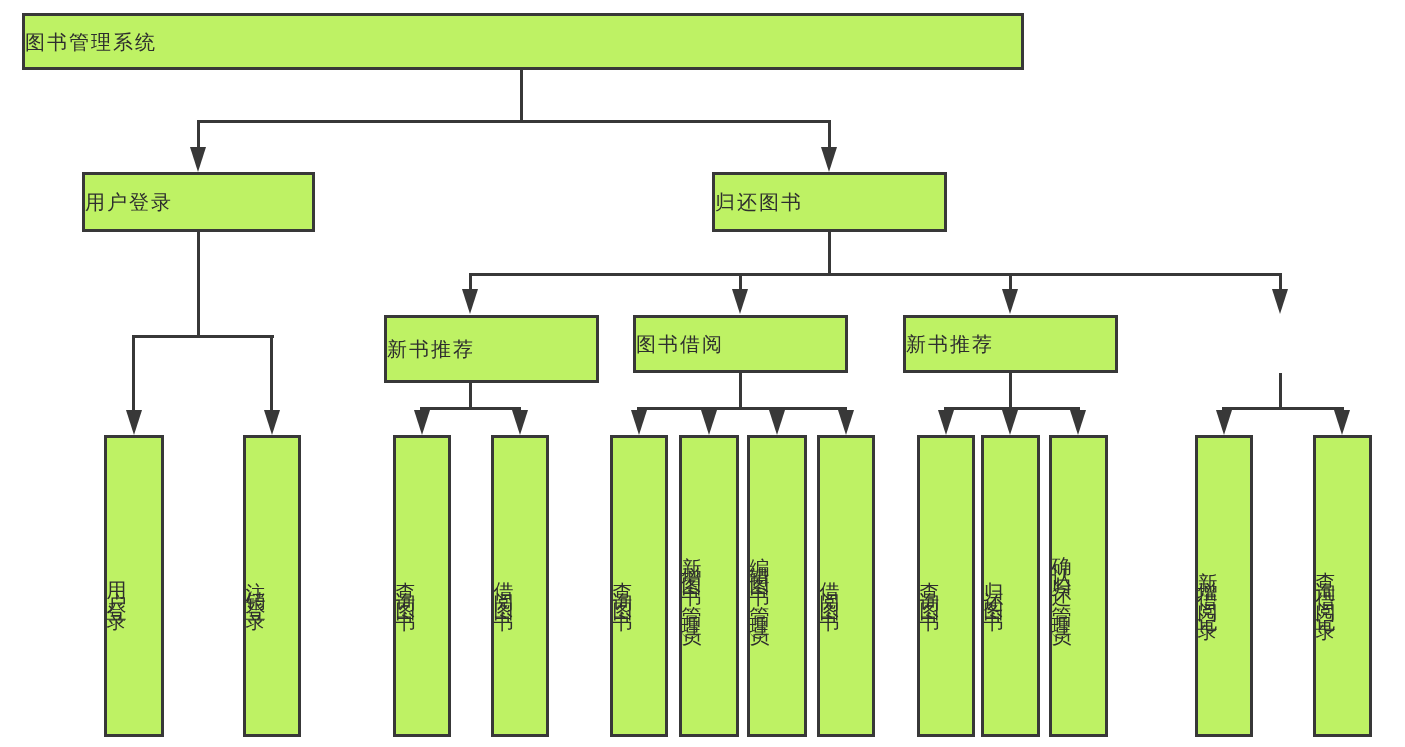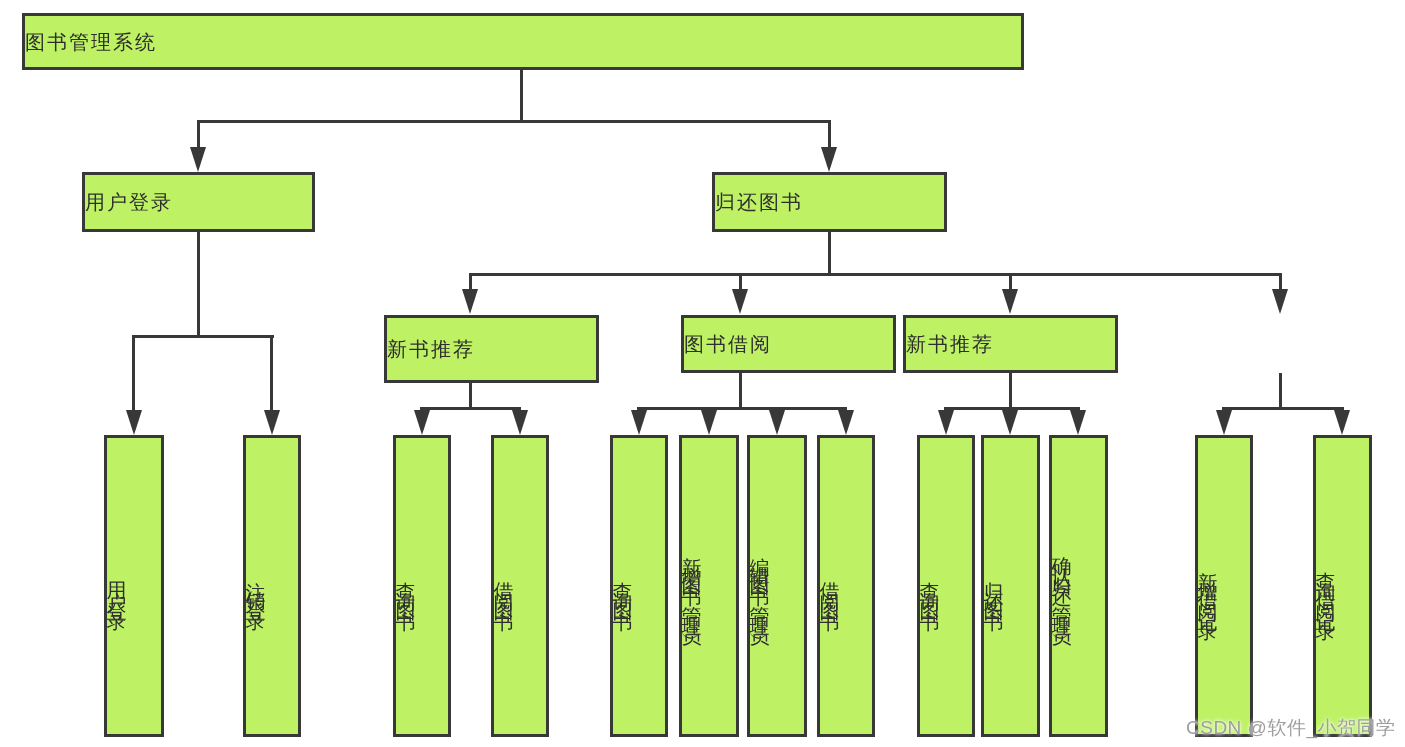--- a/index.html
+++ b/index.html
@@ -69,21 +69,21 @@
   <div class="vline" style="left:739px;top:273px;height:18px;"></div>
   <div class="arrow" style="left:732px;top:289px;"></div>
   <div class="vline" style="left:1009px;top:273px;height:18px;"></div>
   <div class="arrow" style="left:1002px;top:289px;"></div>
   <div class="vline" style="left:1279px;top:273px;height:18px;"></div>
   <div class="arrow" style="left:1272px;top:289px;"></div>
 
   <div class="box" style="left:384px;top:315px;width:215px;height:68px;">
     <span class="hlabel">新书推荐</span>
   </div>
-  <div class="box" style="left:633px;top:315px;width:215px;height:58px;margin-left:48px;">
+  <div class="box" style="left:633px;top:315px;width:215px;height:58px;">
     <span class="hlabel">图书借阅</span>
   </div>
   <div class="box" style="left:903px;top:315px;width:215px;height:58px;">
     <span class="hlabel">新书推荐</span>
   </div>
 
   <div class="vline" style="left:469px;top:373px;height:34px;"></div>
   <div class="hline" style="left:420px;top:407px;width:101px;"></div>
   <div class="vline" style="left:420px;top:407px;height:6px;"></div>
   <div class="arrow" style="left:414px;top:410px;"></div>
@@ -154,15 +154,14 @@
     <span class="vtext">确认归还（管理员）</span>
   </div>
 
   <div class="box" style="left:1195px;top:435px;width:58px;height:302px;">
     <span class="vtext">新增借阅记录</span>
   </div>
   <div class="box" style="left:1313px;top:435px;width:59px;height:302px;">
     <span class="vtext">查询借阅记录</span>
   </div>
 
-  <div class="watermark">CSDN @软件_小贺同学</div>
 
 </div>
 
 </body></html>

